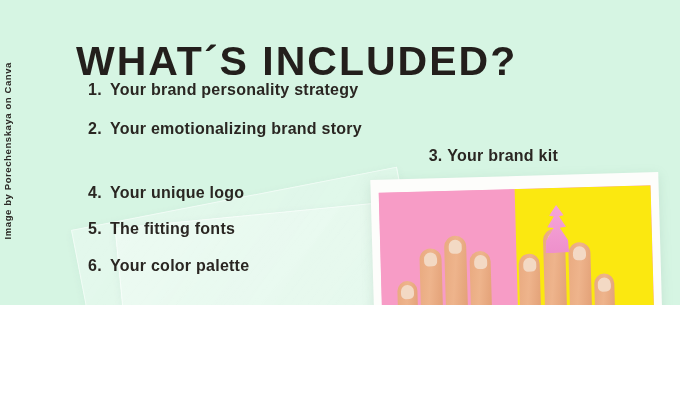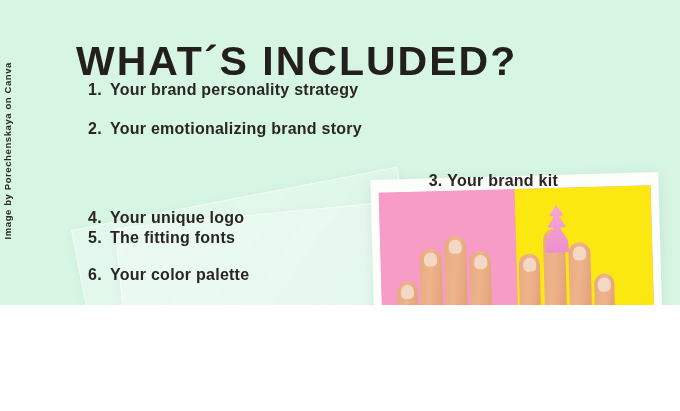--- a/index.html
+++ b/index.html
@@ -167,23 +167,23 @@
   }
   #list li {
     font-size: 16px;
     font-weight: 700;
     color: #2a2622;
     letter-spacing: .25px;
     line-height: 1;
     white-space: nowrap;
   }
   #list li:nth-child(1) { margin-bottom: 23px; }
-  #list li:nth-child(2) { margin-bottom: 36px; }
+  #list li:nth-child(2) { margin-bottom: 11px; }
   #list li:nth-child(3) { margin-bottom: 21px; text-align: right; }
-  #list li:nth-child(4) { margin-bottom: 4px; }
+  #list li:nth-child(4) { margin-bottom: 20px; }
   #list li:nth-child(5) { margin-bottom: 21px; }
   #list li:nth-child(6) { margin-bottom: 21px; }
   .li-num { display: inline-block; min-width: 22px; }
 
   
   #credit {
     position: absolute;
     left: 2px;
     top: 62px;
     font-size: 9.5px;

